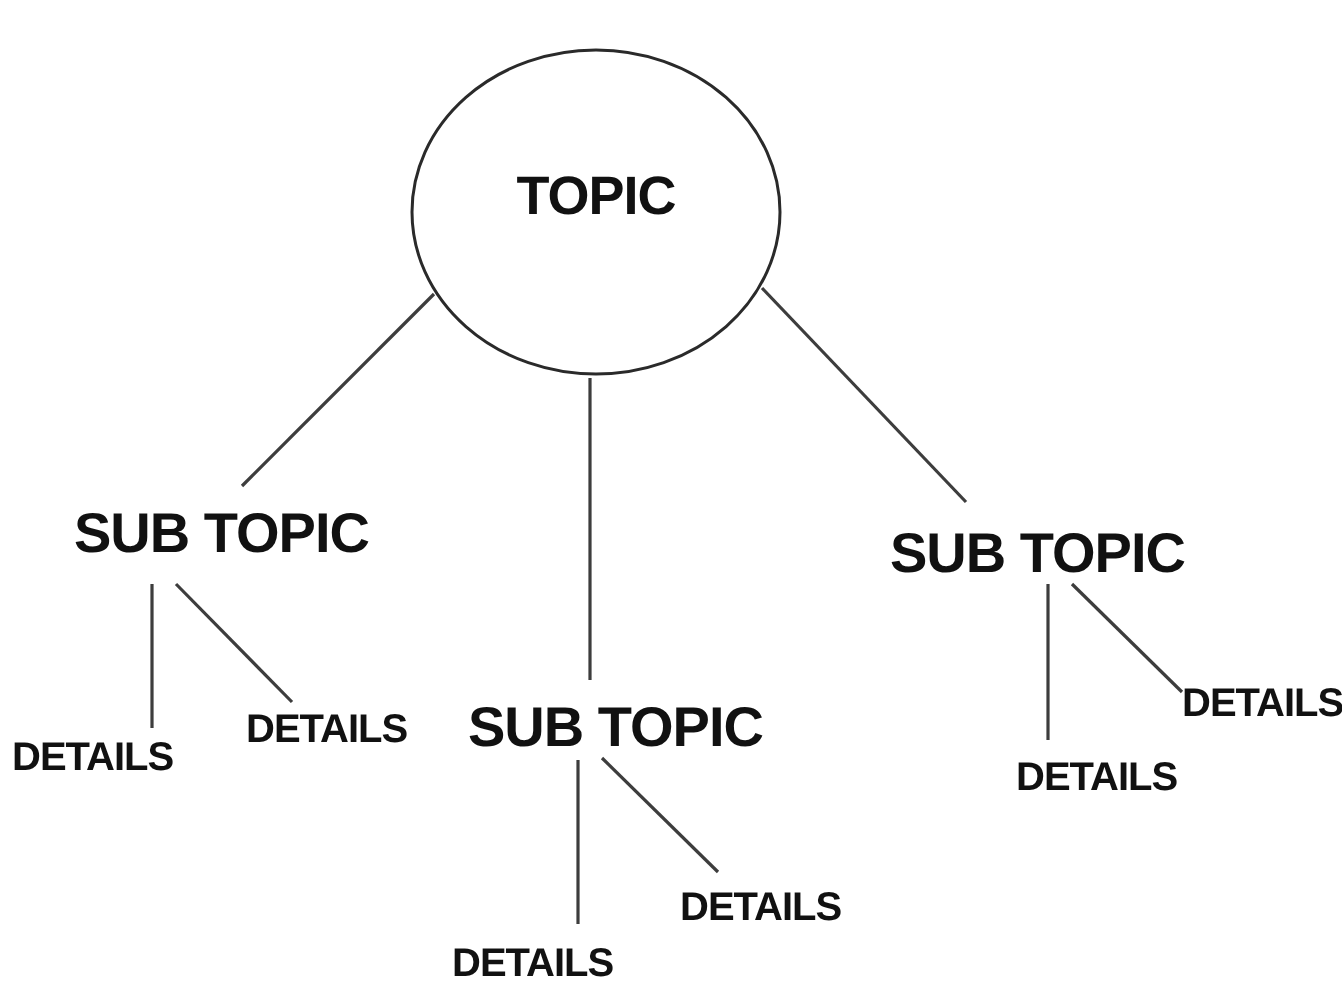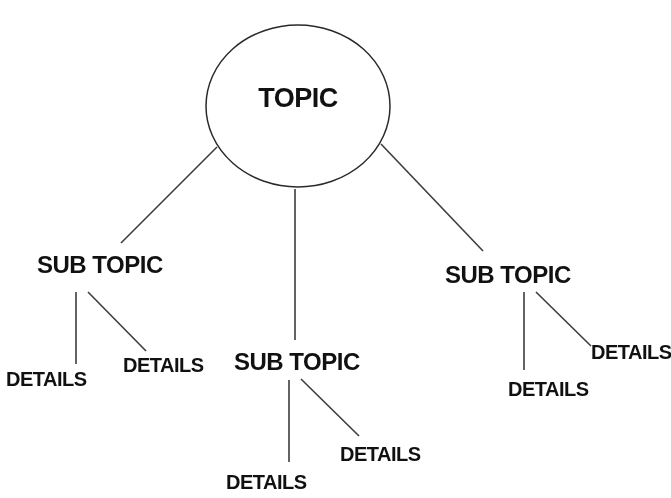--- a/index.html
+++ b/index.html
@@ -40,21 +40,21 @@
   }
   .topic-label {
     left: 206px;
     top: 85px;
     width: 184px;
     text-align: center;
     font-size: 27px;
     letter-spacing: -0.5px;
   }
   .subtopic-label {
-    font-size: 24px;
+    font-size: 28px;
     letter-spacing: -0.5px;
   }
   .st-left   { left: 37px;  top: 253px; }
   .st-middle { left: 234px; top: 350px; }
   .st-right  { left: 445px; top: 263px; }
   .details-label {
     font-size: 20px;
     letter-spacing: -0.5px;
   }
   .d-left-0  { left: 6px;   top: 369px; }

